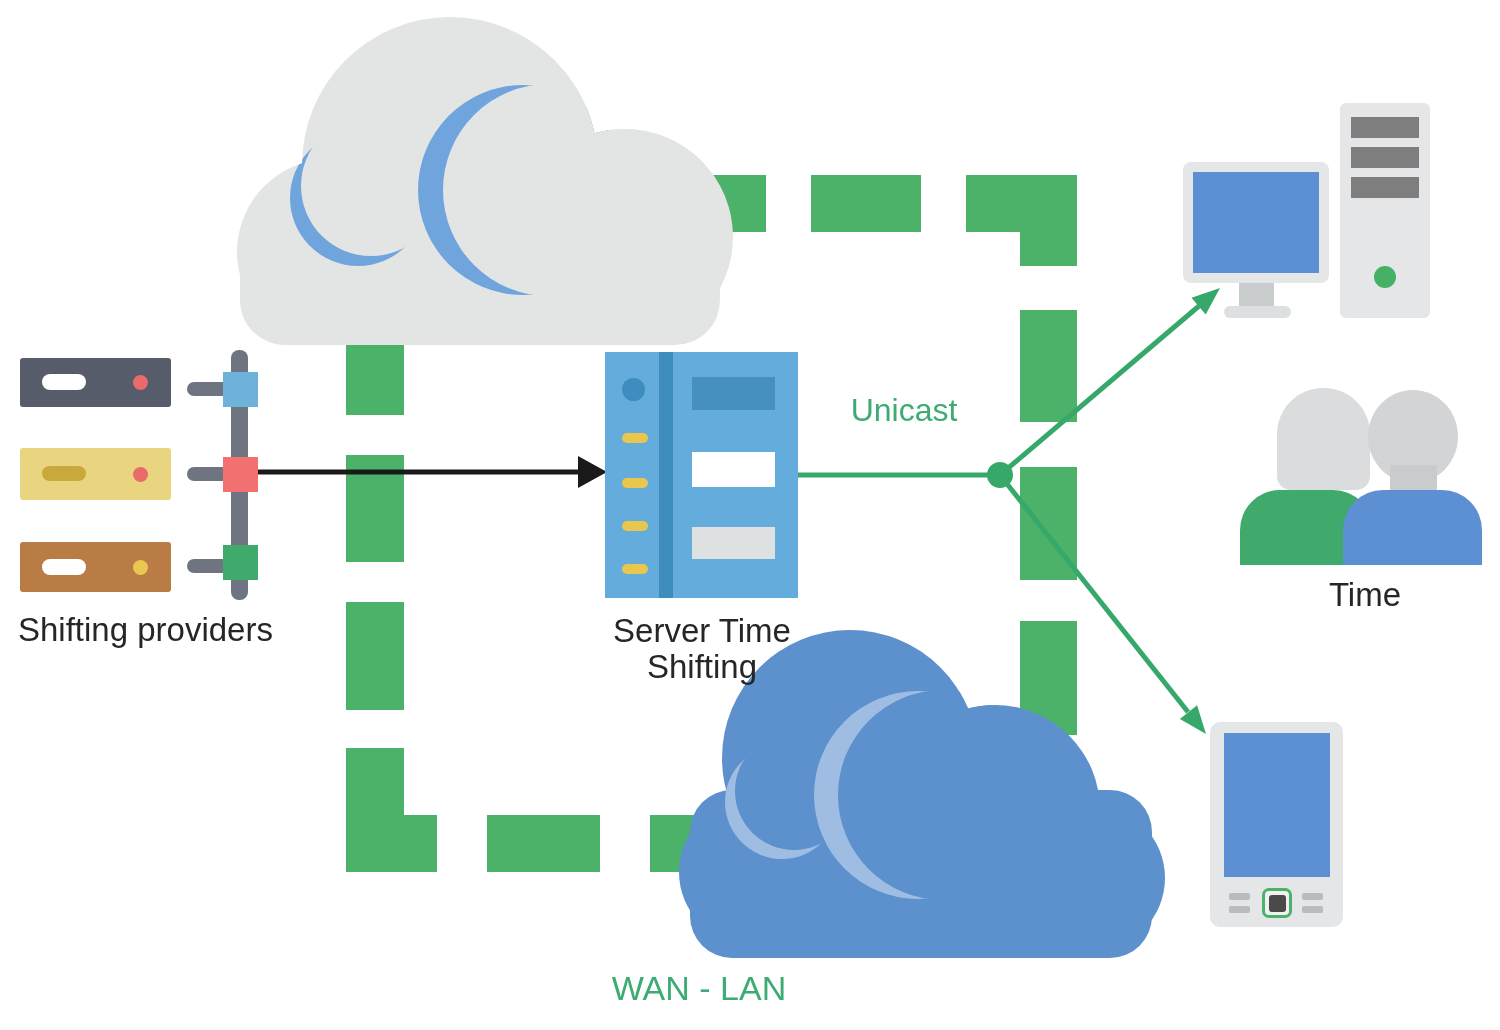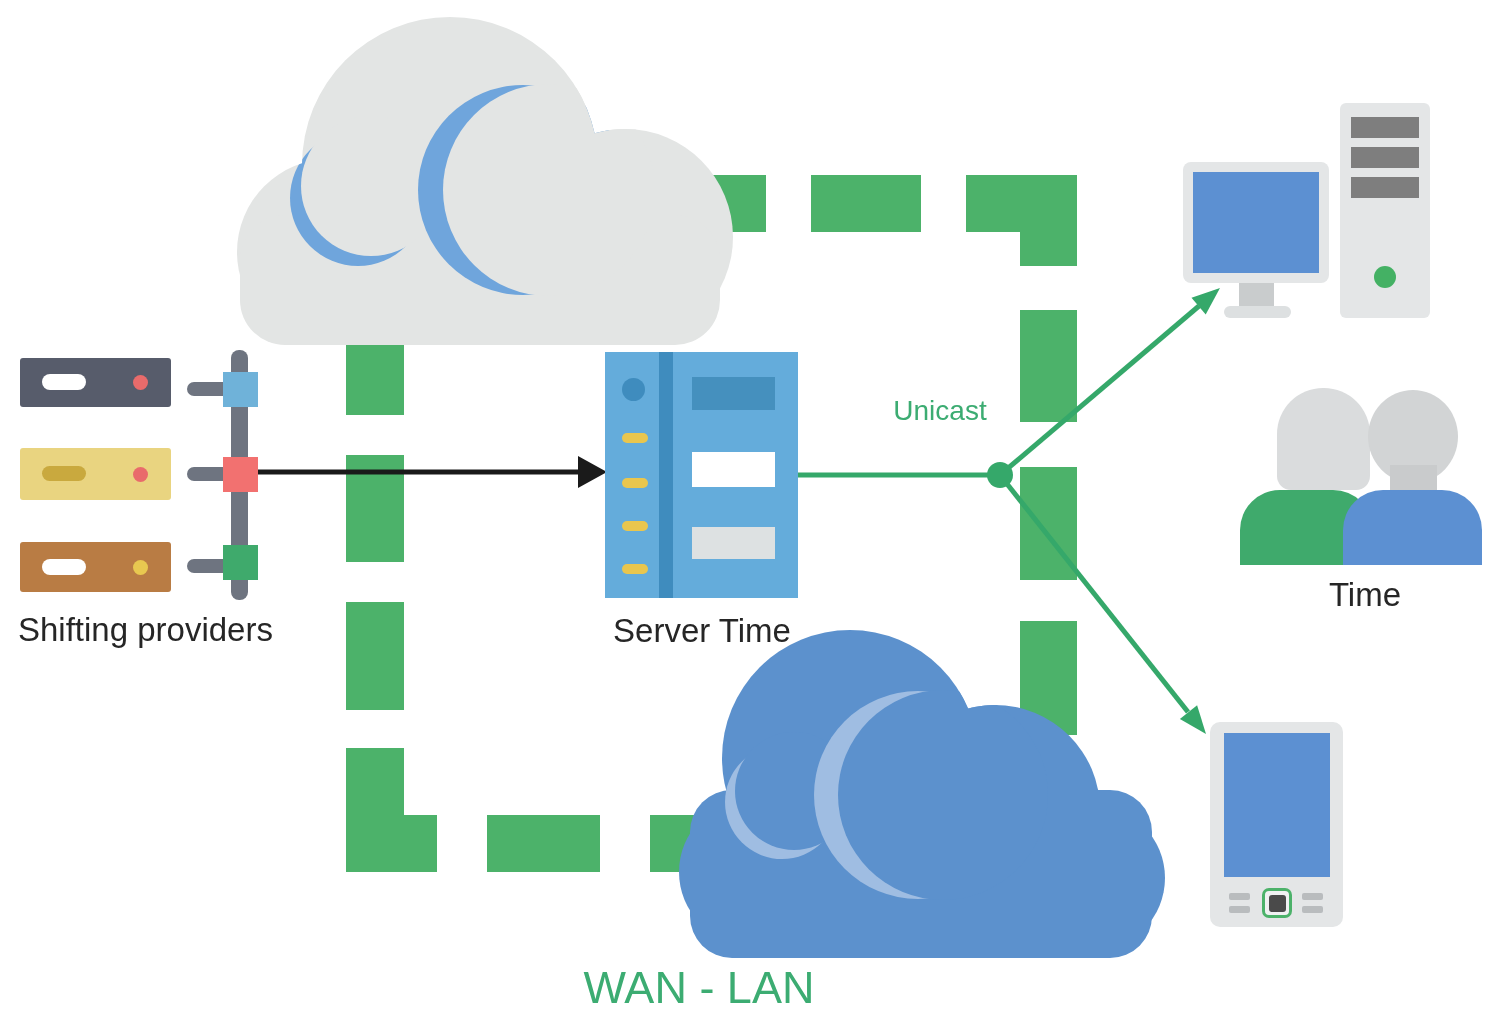--- a/index.html
+++ b/index.html
@@ -187,23 +187,24 @@
     <div class="tab-bar" style="left:92px;top:184px;"></div>
     <div class="abs" style="left:52px;top:166px;width:24px;height:24px;border:3px solid var(--dash-green,#4CB26A);border-radius:7px;background:#F0F1F2;">
       <div class="abs" style="left:3.5px;top:3.5px;width:17px;height:17px;border-radius:3px;background:#4A4A4A;"></div>
     </div>
   </div>
 
   <div class="lbl" style="left:18px;top:612px;width:300px;">Shifting providers</div>
 
   <div class="lbl center" style="left:595px;top:613px;width:214px;">
     <div>Server Time</div>
-  </div>
-
-  <div class="lbl center green" style="left:815px;top:394px;width:250px;font-size:28px;line-height:33px;">
+    <div>Shifting</div>
+  </div>
+
+  <div class="lbl center green" style="left:779px;top:394px;width:250px;font-size:32px;line-height:33px;">
     <div>Unicast</div>
   </div>
 
   <div class="lbl center" style="left:1295px;top:577px;width:140px;">Time</div>
 
-  <div class="lbl center green" style="left:549px;top:964px;width:300px;font-size:45px;line-height:48px;">WAN - LAN</div>
+  <div class="lbl center green" style="left:549px;top:964px;width:300px;font-size:34px;line-height:48px;">WAN - LAN</div>
 
 </div>
 
 </body></html>

